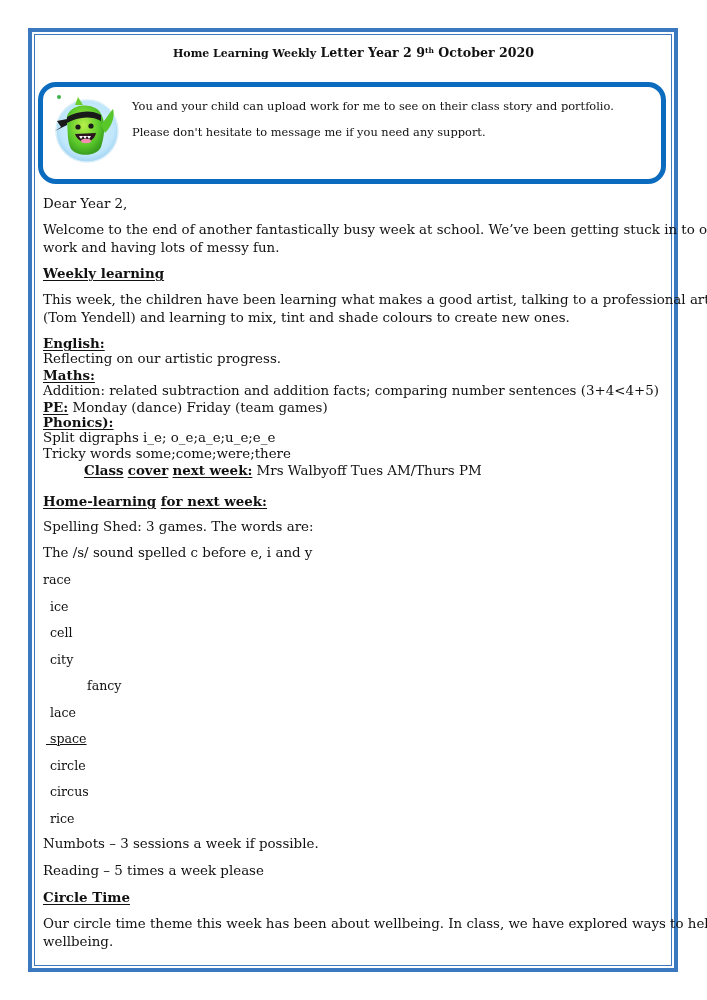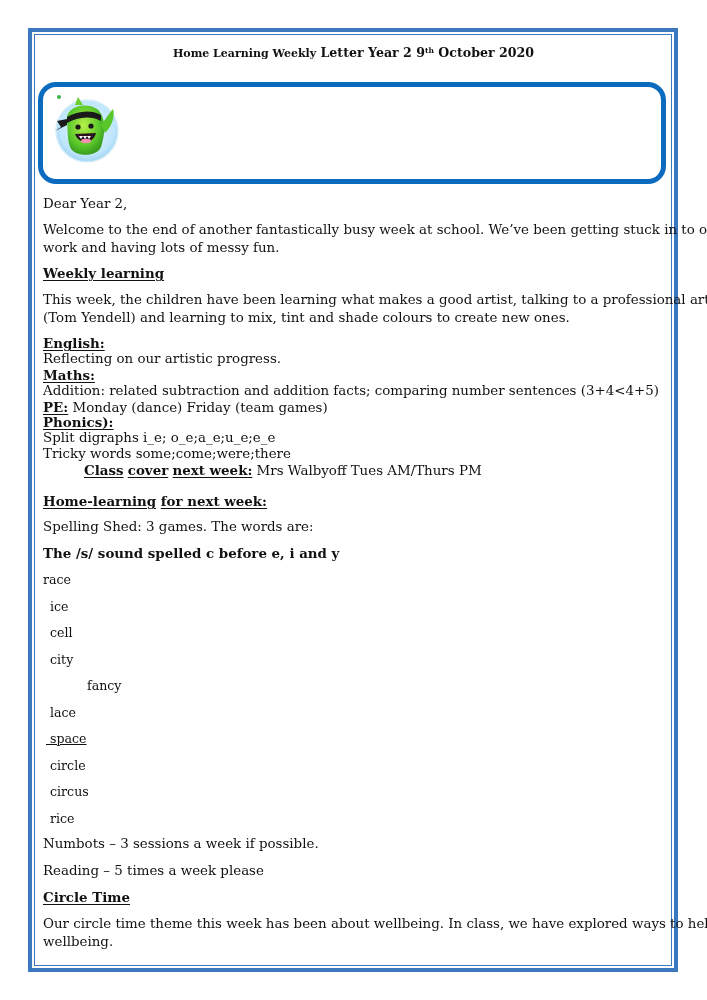--- a/index.html
+++ b/index.html
@@ -67,20 +67,22 @@
     <path d="M16 30 C14 16 34 10 46 18 C56 26 54 44 50 56 C46 66 26 66 20 58 C16 50 17 40 16 30 Z" fill="url(#gb)"></path>
     <path d="M50 34 C56 26 60 20 62 18 C64 24 62 34 54 42 Z" fill="#59c72a"></path>
     <path d="M16 26 C26 20 40 18 50 24 L50 30 C40 24 26 26 16 32 Z" fill="#1a1a1a"></path>
     <path d="M16 28 L6 30 L10 36 L4 40 L16 34 Z" fill="#1a1a1a"></path>
     <circle cx="27" cy="36" r="2.6" fill="#1a1a1a"></circle>
     <circle cx="40" cy="35" r="2.6" fill="#1a1a1a"></circle>
     <path d="M24 43 C28 54 42 54 45 42 Z" fill="#2b1420"></path>
     <path d="M28 45 L30 48 L32 45 L34 48 L36 45 L38 48 L40 45 Z" fill="#ffffff"></path>
     <ellipse cx="35" cy="50" rx="5" ry="2.2" fill="#f48fb1"></ellipse>
   </svg>
+  <div class="abs info-line" style="top:12px;">You and your child can upload work for me to see on their class story and portfolio.</div>
+  <div class="abs info-line" style="top:38px;">Please don't hesitate to message me if you need any support.</div>
 </div>
 
 <div class="abs body-text" style="top:196px;">Dear Year 2,</div>
 
 <div class="abs body-text" style="top:222px;">Welcome to the end of another fantastically busy week at school. We’ve been getting stuck in to our art</div>
 <div class="abs body-text" style="top:240px;">work and having lots of messy fun.</div>
 
 <div class="abs body-text b u" style="top:265px;">Weekly learning</div>
 <div class="abs body-text" style="top:292px;">This week, the children have been learning what makes a good artist, talking to a professional artist</div>
 <div class="abs body-text" style="top:310px;">(Tom Yendell) and learning to mix, tint and shade colours to create new ones.</div>
@@ -99,21 +101,21 @@
   <span class="b u">Class</span>
   <span class="b u">cover</span>
   <span class="b u">next week:</span><span style="white-space: pre;"> Mrs Walbyoff Tues AM/Thurs PM</span>
 </div>
 
 <div class="abs body-text b" style="top:493px;">
   <span class="u">Home-learning</span>
   <span class="u">for next week:</span>
 </div>
 <div class="abs body-text" style="top:519px;">Spelling Shed: 3 games. The words are:</div>
-<div class="abs body-text" style="top:545px;font-weight:bold;">The /s/ sound spelled c before e, i and y</div>
+<div class="abs body-text" style="top:545px;">The /s/ sound spelled c before e, i and y</div>
 
 <div class="abs word" style="top: 572px; white-space: pre;">race</div>
 <div class="abs word" style="top: 599px; left: 46px; white-space: pre;"> ice</div>
 <div class="abs word" style="top: 625px; left: 46px; white-space: pre;"> cell</div>
 <div class="abs word" style="top: 652px; left: 46px; white-space: pre;"> city</div>
 <div class="abs word" style="top: 678px; left: 58px; white-space: pre; margin-left: 25px;"> fancy</div>
 <div class="abs word" style="top: 705px; left: 46px; white-space: pre;"> lace</div>
 <div class="abs word" style="top: 731px; left: 46px; white-space: pre; text-decoration: underline;"> space</div>
 <div class="abs word" style="top: 758px; left: 46px; white-space: pre;"> circle</div>
 <div class="abs word" style="top: 784px; left: 46px; white-space: pre;"> circus</div>

